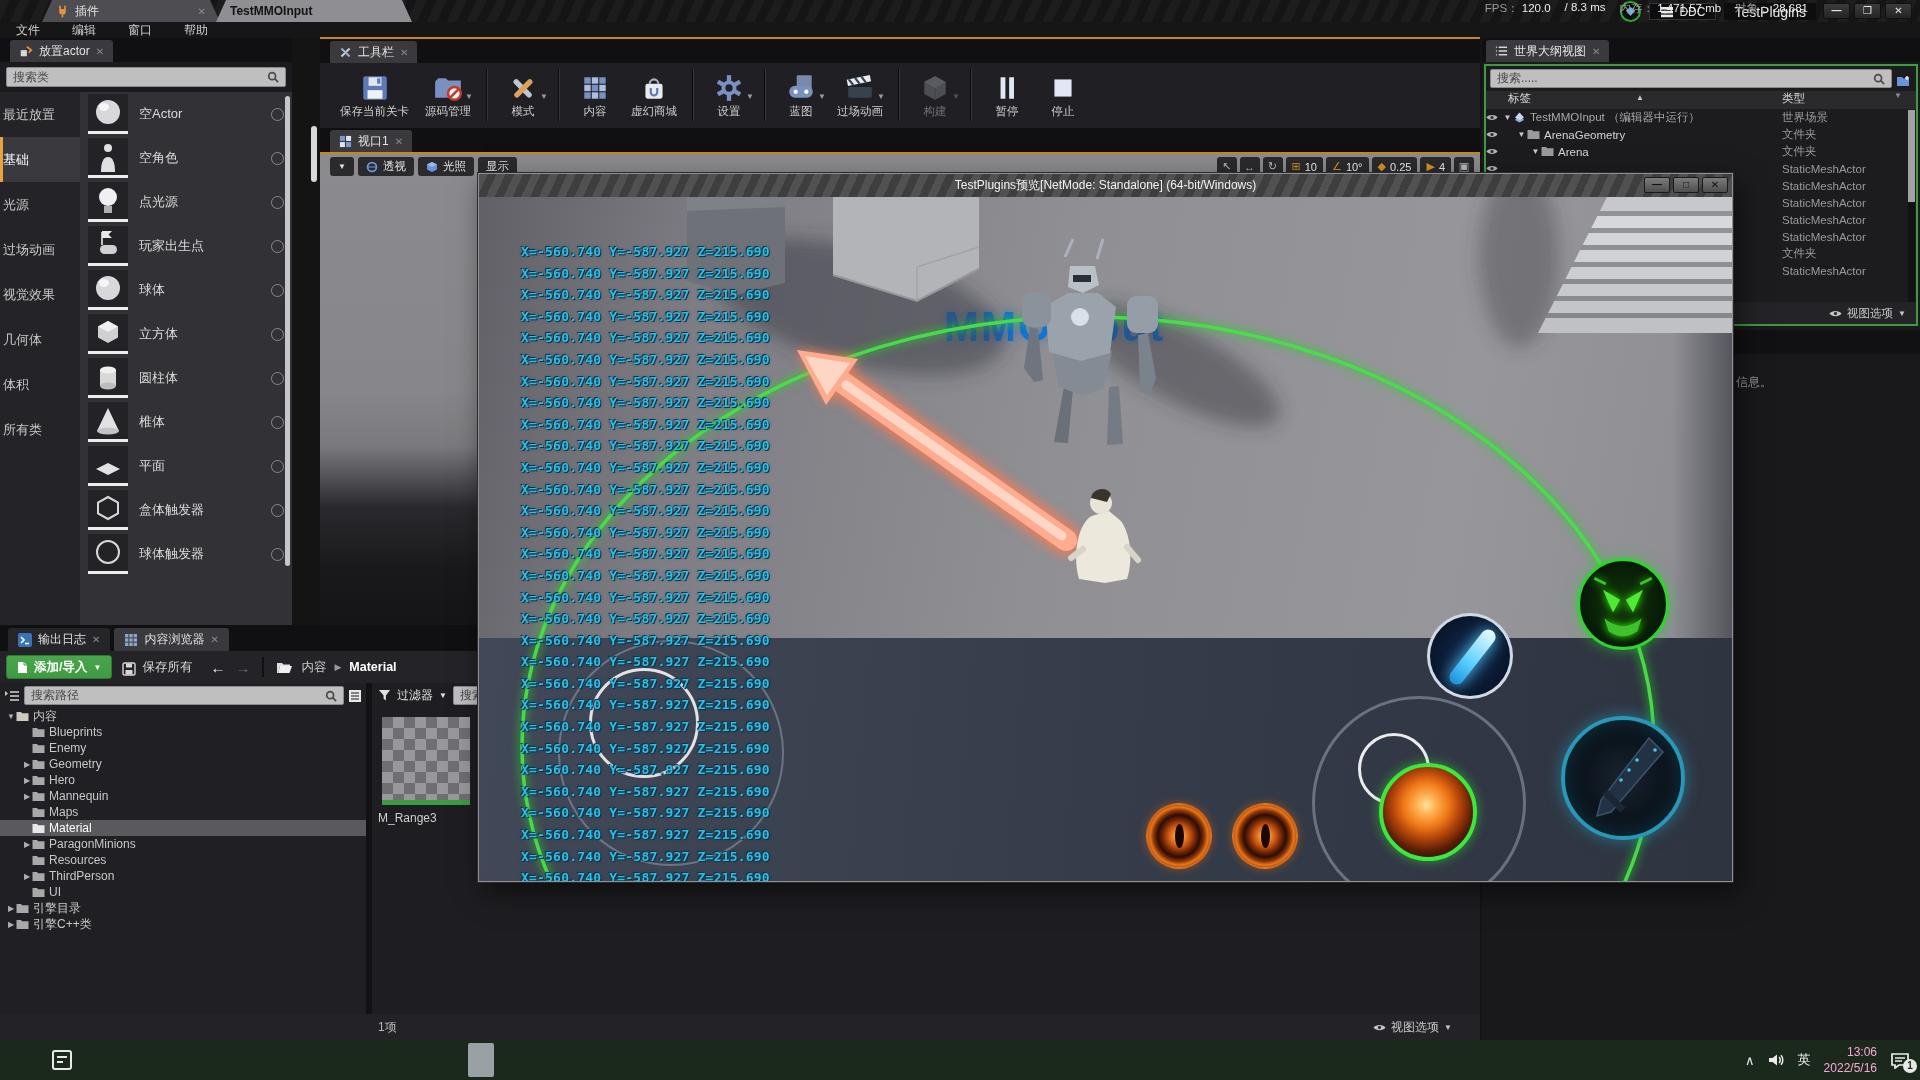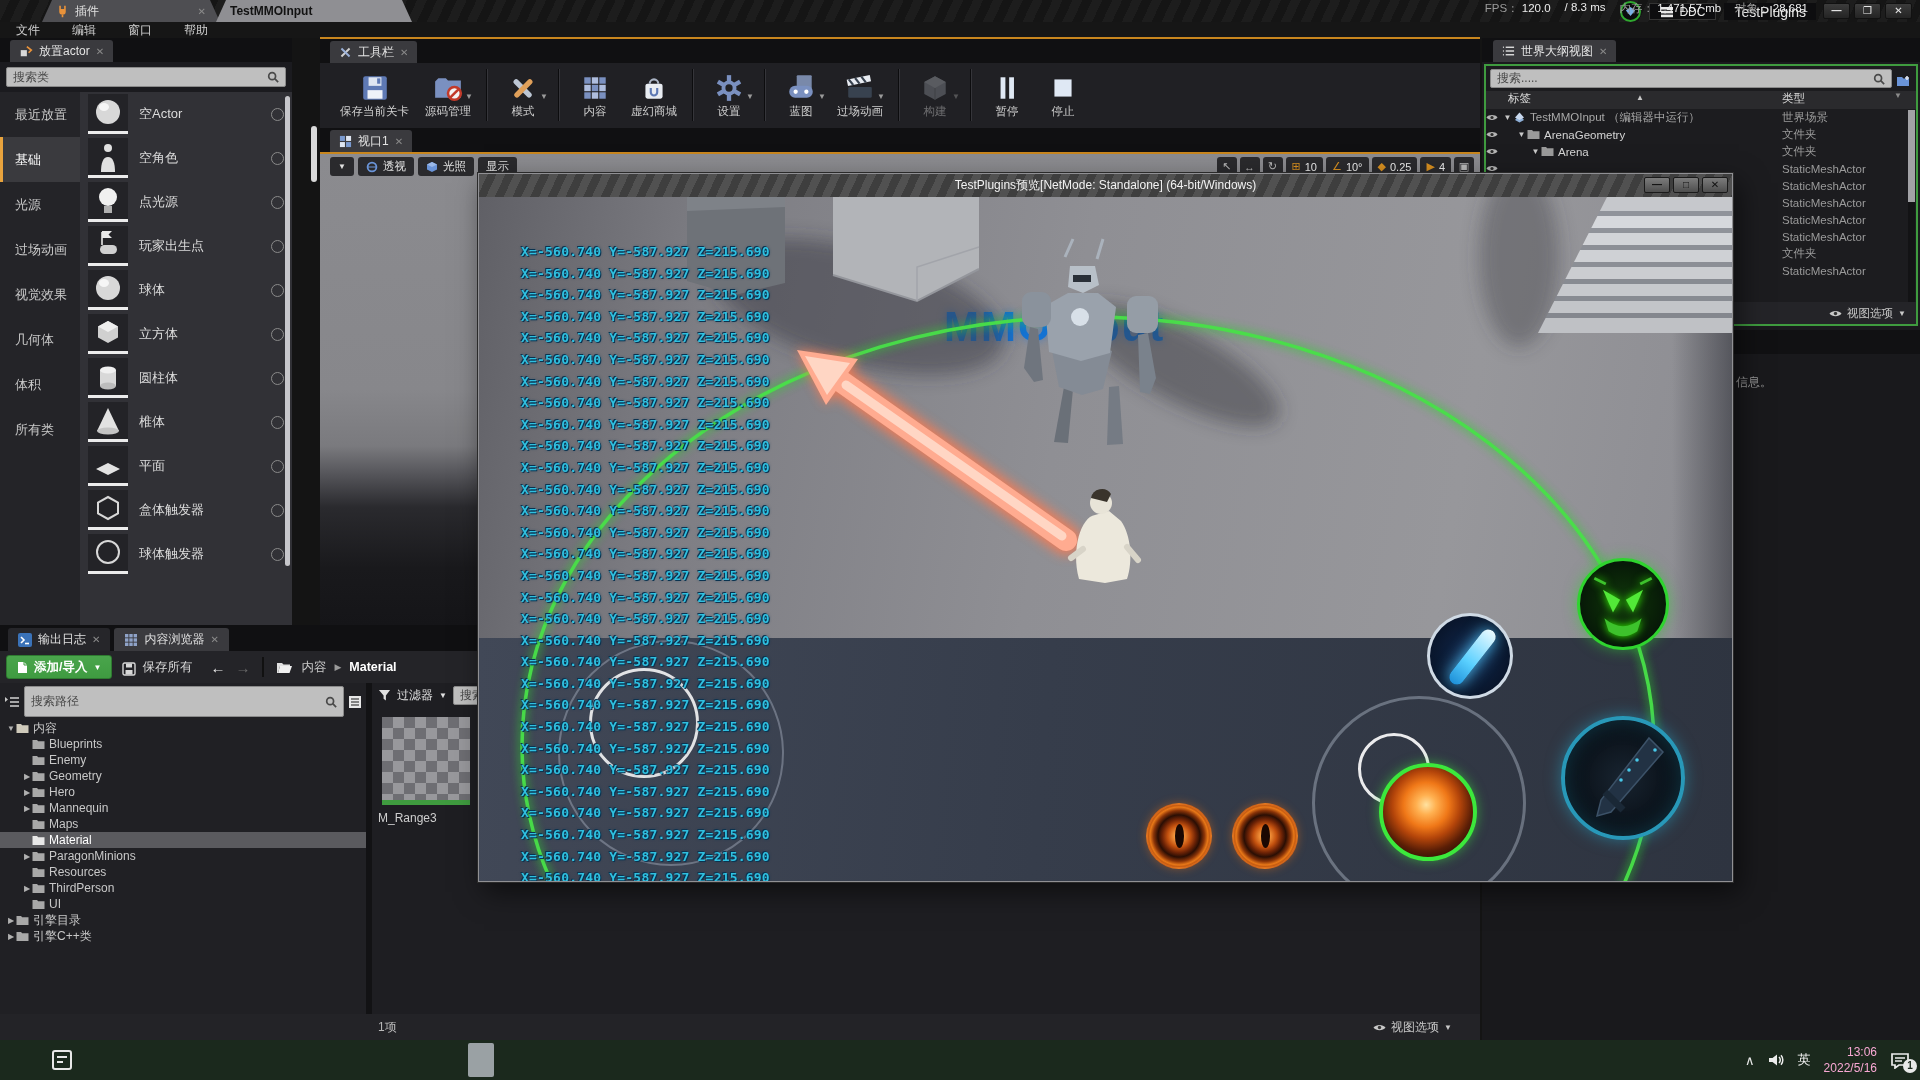--- a/index.html
+++ b/index.html
@@ -26,21 +26,21 @@
 
 .panel-tabrow{height:24px;background:#101012}
 .panel-tab{display:inline-flex;align-items:center;gap:6px;height:22px;margin:2px 0 0 10px;padding:0 9px;background:#3a3a3e;border-radius:3px 3px 0 0;font-size:12px;color:#e3e3e3;white-space:nowrap}
 .searchbox{height:20px;background:#bfbfbf;border:1px solid #8a8a8a;border-radius:2px;display:flex;align-items:center;padding:0 6px;font-size:12px;color:#4a4a4a;gap:4px}
 .searchbox .ph{flex:1;overflow:hidden;white-space:nowrap}
 
 #left-panel{position:absolute;left:0;top:38px;width:292px;height:587px;background:#202024;display:flex;flex-direction:column}
 #pa-search{padding:5px 6px;background:#1b1b1f}
 #pa-body{flex:1;display:flex;position:relative;overflow:hidden}
 #pa-cats{width:80px;background:#242428}
-.cat{height:45px;line-height:45px;padding-left:12px;font-size:13px;color:#c8c8c8;border-left:3px solid transparent}
+.cat{height:45px;line-height:45px;padding-left:0;font-size:13px;color:#c8c8c8;border-left:3px solid transparent}
 .cat.sel{background:#3a3a3e;border-left-color:#E8A33D;color:#fff}
 #pa-items{flex:1;background:#313136;overflow:hidden;position:relative}
 .pitem{height:44px;display:flex;align-items:center;padding:2px 8px 2px 8px}
 .pthumb{width:40px;height:40px;background:#232327;position:relative;flex:none}
 .pthumb .strip{position:absolute;left:0;bottom:0;width:100%;height:3px;background:#ececec}
 .pitem .plabel{margin-left:11px;font-size:13px;color:#dcdcdc;flex:1}
 .grab{width:13px;height:13px;border:1.5px solid #8a8a8a;border-radius:50%;flex:none}
 #pa-scroll{position:absolute;right:2px;top:4px;width:5px;height:470px;background:#c6c6ca;border-radius:3px}
 #splitter-bar{position:absolute;left:311px;top:126px;width:6px;height:56px;background:#d9d9d9;border-radius:3px;z-index:5}
 
@@ -596,21 +596,21 @@
             <span class="g">▶</span>
             <span class="v">4</span>
           </div>
           <div class="vtool">▣</div>
         </div>
     </div>
   </div>
 
   <div id="outliner">
     <div class="panel-tabrow">
-      <div class="panel-tab" style="margin-left:11px">
+      <div class="panel-tab" style="margin-left:4px">
         <span>
             <svg width="13" height="12" viewBox="0 0 14 12">
               <g stroke="#d8d8d8" stroke-width="1.6">
                 <line x1="4" y1="2" x2="13" y2="2"></line>
                 <line x1="4" y1="6" x2="13" y2="6"></line>
                 <line x1="4" y1="10" x2="13" y2="10"></line>
                 <line x1="1" y1="2" x2="2" y2="2"></line>
                 <line x1="1" y1="6" x2="2" y2="6"></line>
                 <line x1="1" y1="10" x2="2" y2="10"></line>
               </g>
@@ -871,21 +871,21 @@
           <span>
               <svg width="16" height="14" viewBox="0 0 16 14">
                 <g stroke="#c8c8c8" stroke-width="1.6">
                   <line x1="6" y1="3" x2="15" y2="3"></line>
                   <line x1="6" y1="7" x2="15" y2="7"></line>
                   <line x1="6" y1="11" x2="15" y2="11"></line>
                 </g>
                 <path d="M1 2l3 2.5L1 7z" fill="#c8c8c8"></path>
               </svg>
             </span>
-          <div class="searchbox" style="flex:1;height:31px">
+          <div class="searchbox" style="flex:1;height:19px">
             <span class="ph">搜索路径</span>
             <span>
                 <svg width="12" height="12" viewBox="0 0 14 14">
                   <circle cx="6" cy="6" r="4" fill="none" stroke="#4a4a4a" stroke-width="2"></circle>
                   <line x1="9" y1="9" x2="13" y2="13" stroke="#4a4a4a" stroke-width="2"></line>
                 </svg>
               </span>
           </div>
           <span>
               <svg width="14" height="14" viewBox="0 0 14 14">

